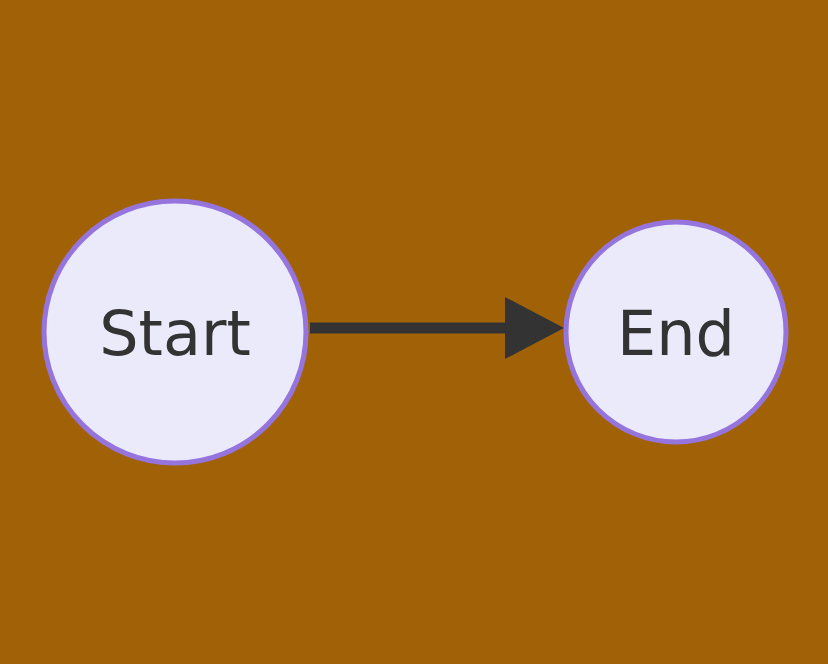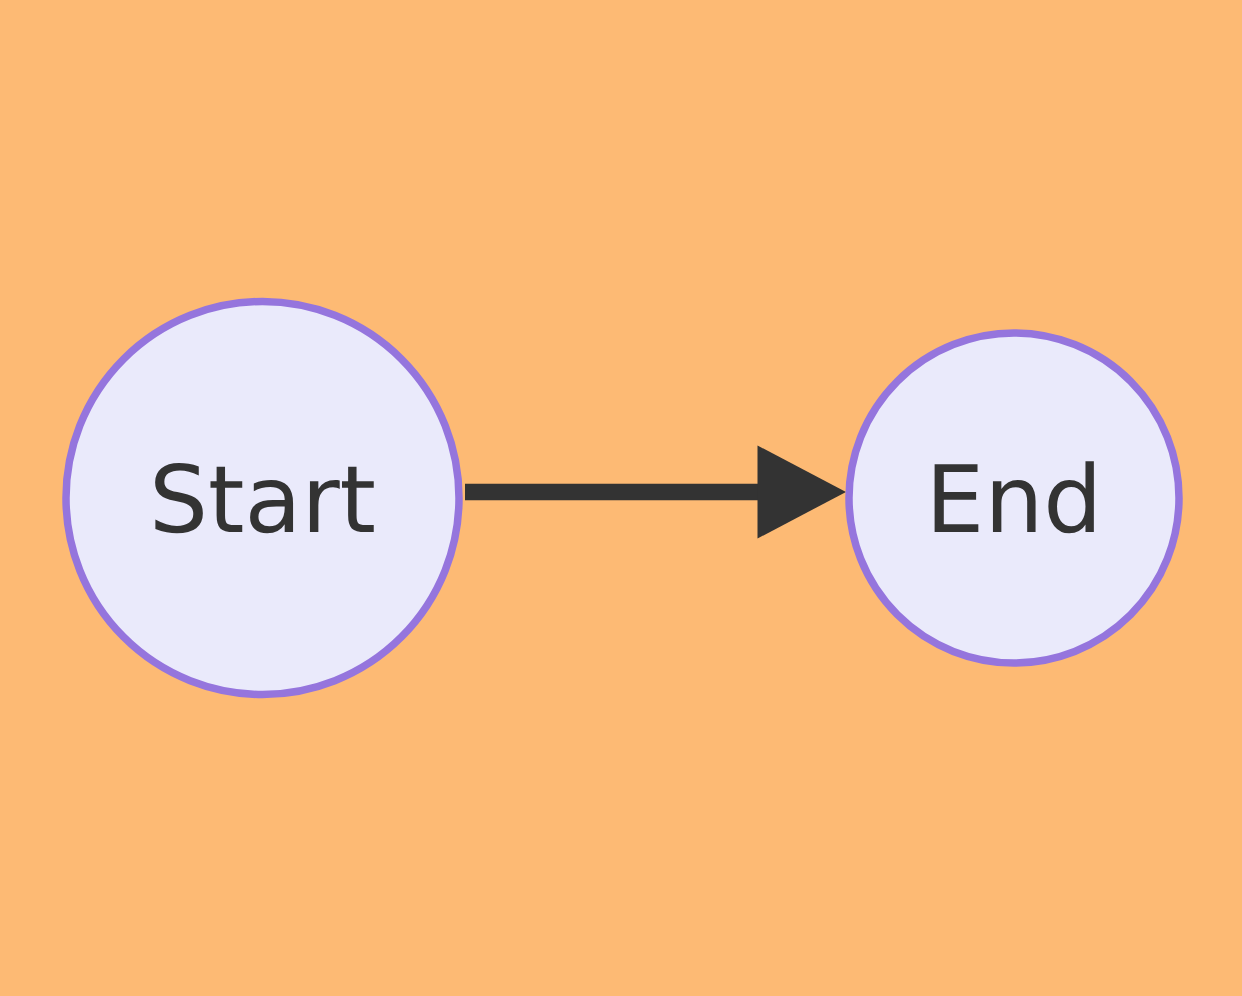--- a/index.html
+++ b/index.html
@@ -36,21 +36,21 @@
     font-size: 62px;
     font-weight: 400;
     dominant-baseline: central;
     text-anchor: middle;
     letter-spacing: 0px;
   }
 </style>
 </head>
 <body>
 
-<div id="diagram-canvas" style="width: 828px; height: 664px; background: #fdba74;">
+<div id="diagram-canvas" style="width: 828px; height: 664px; background: #a16207;">
   <svg id="graph-svg" viewBox="0 0 828 664" xmlns="http://www.w3.org/2000/svg" style="width: 828px; height: 664px;">
 
     <g>
       <line id="edge-line-0" class="edge-line" stroke-linecap="butt" x1="310" y1="328" x2="506" y2="328" stroke="#333333" stroke-width="11"></line>
       <polygon id="edge-arrowhead-0" class="edge-arrowhead" points="564,328 505,297 505,359" fill="#333333"></polygon>
     </g>
 
     <g>
       <circle id="node-circle-0" class="node-shape" cx="175" cy="332" r="131" fill="#eaeafb" stroke="#9575dd" stroke-width="5"></circle>
       <text id="node-text-0" class="node-label" x="175" y="333" fill="#333333" font-size="62">Start</text>

